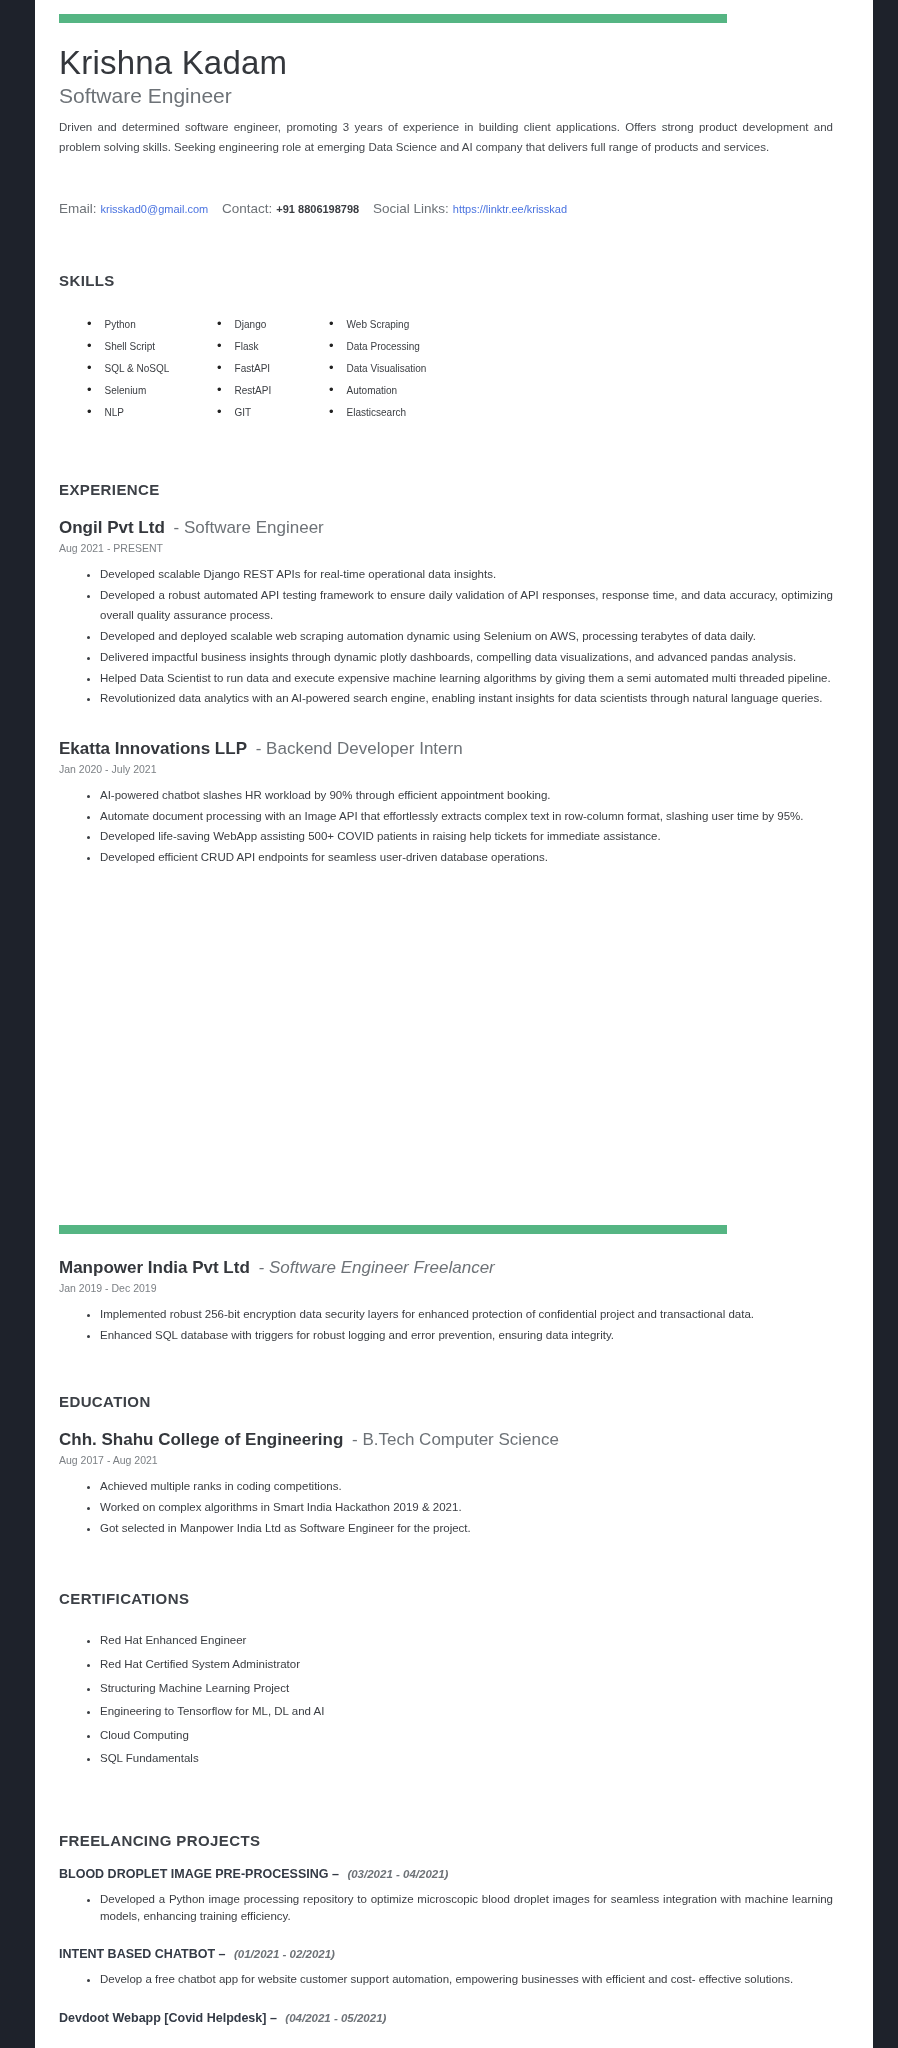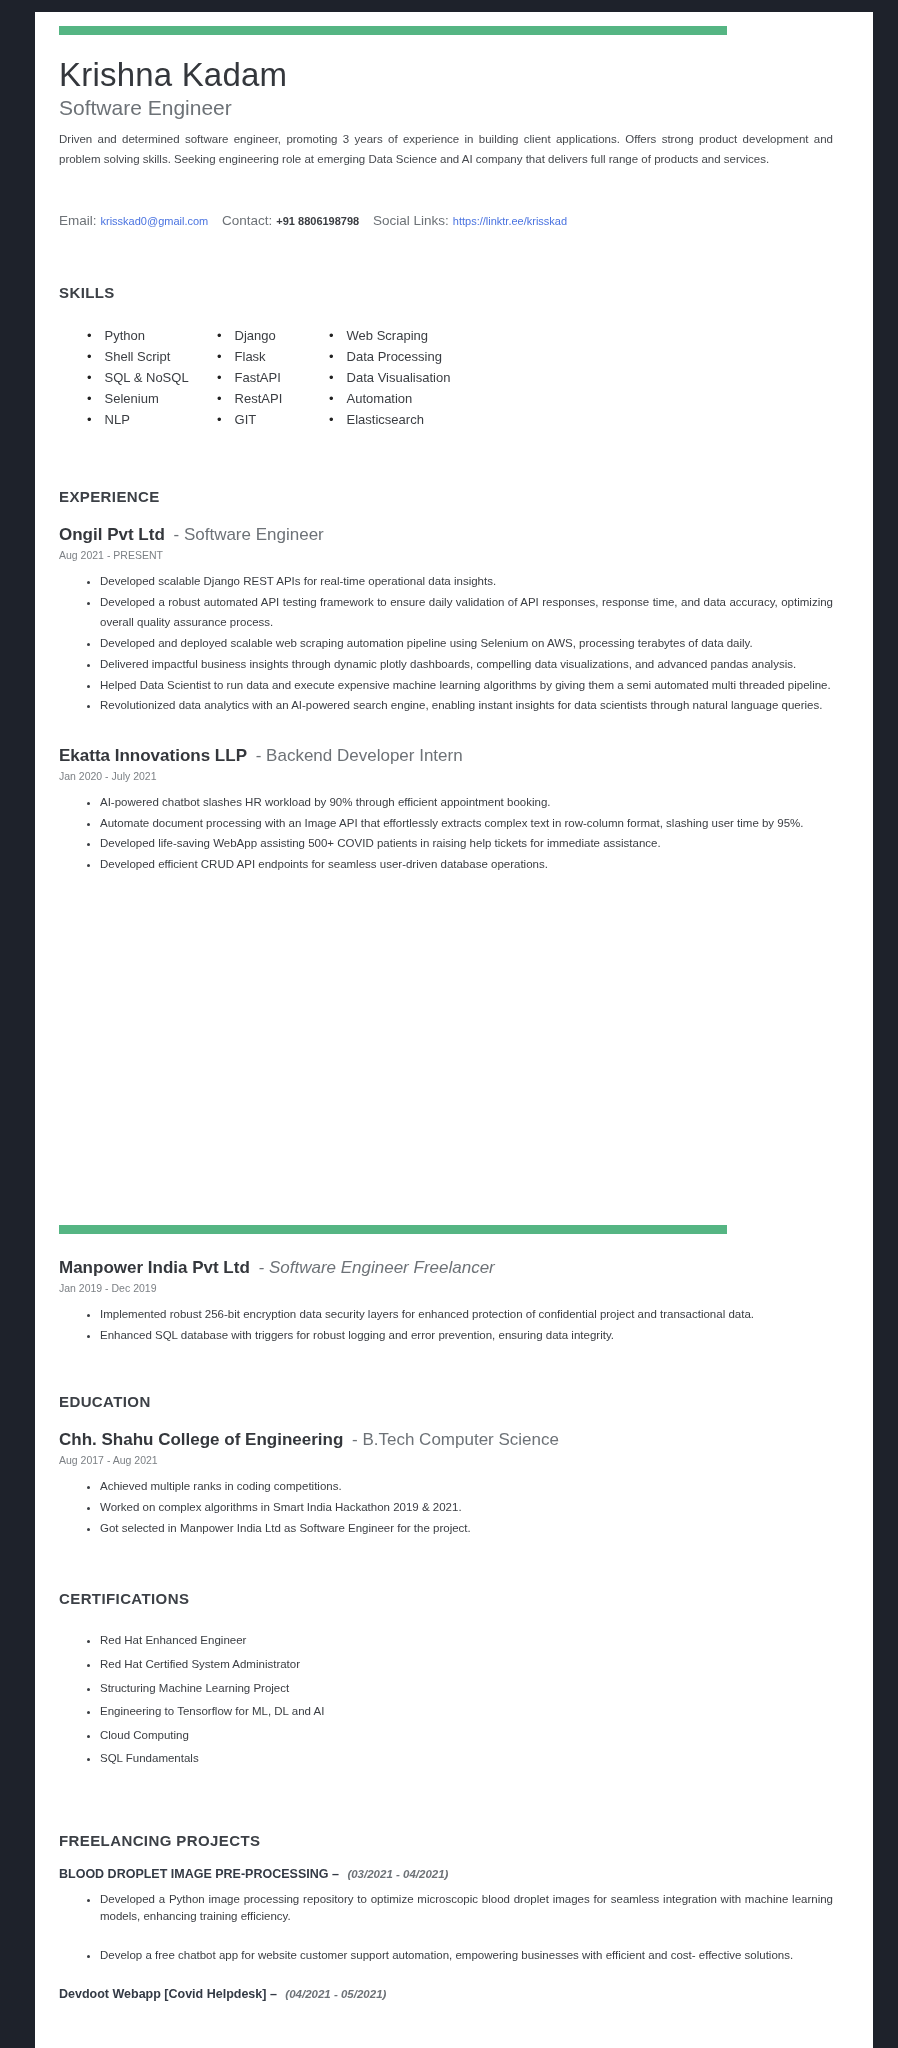--- a/index.html
+++ b/index.html
@@ -4,21 +4,21 @@
 <style>
   :root{
     --background:#1e222b; --paper:#ffffff; --accent:#55b583; --link:#4a73e0;
     --heading:#3c4046; --ink:#34373c; --body:#3a3d42; --muted:#6d7277; --date:#7c8085;
   }
   *{box-sizing:border-box; margin:0; padding:0;}
   html,body{width:898px; background:var(--background);}
   body{font-family:"Liberation Sans","DejaVu Sans",sans-serif;}
   .canvas{position:relative; width:898px; height:2048px; overflow:hidden; background:var(--background);}
   .paper{position:absolute; left:35px; width:838px; background:var(--paper);}
-  .paper-1{top:12px; height:1268px;}
+  .paper-1{top:0; height:1268px;}
   .paper-2{top:1155px; height:1400px;}
   .content{padding:0 40px 0 24px;}
   .green-bar{height:9px; width:668px; background:var(--accent);}
   .paper-1 .green-bar{margin-top:14px;}
   .paper-2 .green-bar{margin-top:70px;}
 
   .name{margin-top:21px; font-size:33px; font-weight:500; color:var(--ink); letter-spacing:.2px;}
   .subtitle{margin-top:2px; font-size:21px; font-weight:400; color:var(--muted);}
   .summary{margin-top:10px; font-size:11.5px; line-height:1.7; color:#45484d; text-align:justify;}
 
@@ -28,21 +28,21 @@
   a.link{font-size:11px; color:var(--link); cursor:pointer;}
   .phone{font-size:11px; font-weight:700; color:var(--body);}
 
   .section-heading{font-size:15px; font-weight:700; color:var(--heading); letter-spacing:.4px;}
   .mt-skills{margin-top:56px;}
   .mt-exp{margin-top:58px;}
   .mt-edu{margin-top:48px;}
   .mt-cert{margin-top:52px;}
   .mt-proj{margin-top:61px;}
 
-  .skills-grid{margin:24px 0 0 28px; display:grid; grid-template-columns:130px 112px 220px; font-size:13px; color:var(--body);}
+  .skills-grid{margin:24px 0 0 28px; display:grid; grid-template-columns:130px 112px 220px; font-size:10px; color:var(--body);}
   .skill{line-height:21px;}
   .skill::before{content:"•"; font-size:13px; margin-right:13px; color:#222;}
 
   .job{margin-top:20px;}
   .job + .job{margin-top:30px;}
   .job-title,.edu-title,.proj-title{font-size:17px; color:var(--ink);}
   .job-title .company,.edu-title .school{font-weight:700;}
   .job-title .role,.edu-title .degree{font-weight:400; color:var(--muted); margin-left:4px;}
   .role-italic{font-style:italic;}
   .dates{margin-top:4px; font-size:10.5px; color:var(--date);}
@@ -101,21 +101,21 @@
 
       <div class="job">
         <div class="job-title">
           <span class="company">Ongil Pvt Ltd</span>
           <span class="role">- Software Engineer</span>
         </div>
         <div class="dates">Aug 2021 - PRESENT</div>
         <ul class="bullets">
           <li>Developed scalable Django REST APIs for real-time operational data insights.</li>
           <li>Developed a robust automated API testing framework to ensure daily validation of API responses, response time, and data accuracy, optimizing overall quality assurance process.</li>
-          <li>Developed and deployed scalable web scraping automation pipeline using Selenium on AWS, processing terabytes of data daily.</li>
+          <li>Developed and deployed scalable web scraping automation dynamic using Selenium on AWS, processing terabytes of data daily.</li>
           <li>Delivered impactful business insights through dynamic plotly dashboards, compelling data visualizations, and advanced pandas analysis.</li>
           <li>Helped Data Scientist to run data and execute expensive machine learning algorithms by giving them a semi automated multi threaded pipeline.</li>
           <li>Revolutionized data analytics with an AI-powered search engine, enabling instant insights for data scientists through natural language queries.</li>
         </ul>
       </div>
 
       <div class="job">
         <div class="job-title">
           <span class="company">Ekatta Innovations LLP</span>
           <span class="role">- Backend Developer Intern</span>
@@ -177,20 +177,24 @@
         <div class="proj-title">
           <span>BLOOD DROPLET IMAGE PRE-PROCESSING –</span>
           <span class="proj-dates">(03/2021 - 04/2021)</span>
         </div>
         <ul class="bullets tight">
           <li>Developed a Python image processing repository to optimize microscopic blood droplet images for seamless integration with machine learning models, enhancing training efficiency.</li>
         </ul>
       </div>
 
       <div class="project">
+        <div class="proj-title">
+          <span>INTENT BASED CHATBOT –</span>
+          <span class="proj-dates">(01/2021 - 02/2021)</span>
+        </div>
         <ul class="bullets tight">
           <li>Develop a free chatbot app for website customer support automation, empowering businesses with efficient and cost- effective solutions.</li>
         </ul>
       </div>
 
       <div class="project">
         <div class="proj-title">
           <span>Devdoot Webapp [Covid Helpdesk] –</span>
           <span class="proj-dates">(04/2021 - 05/2021)</span>
         </div>

